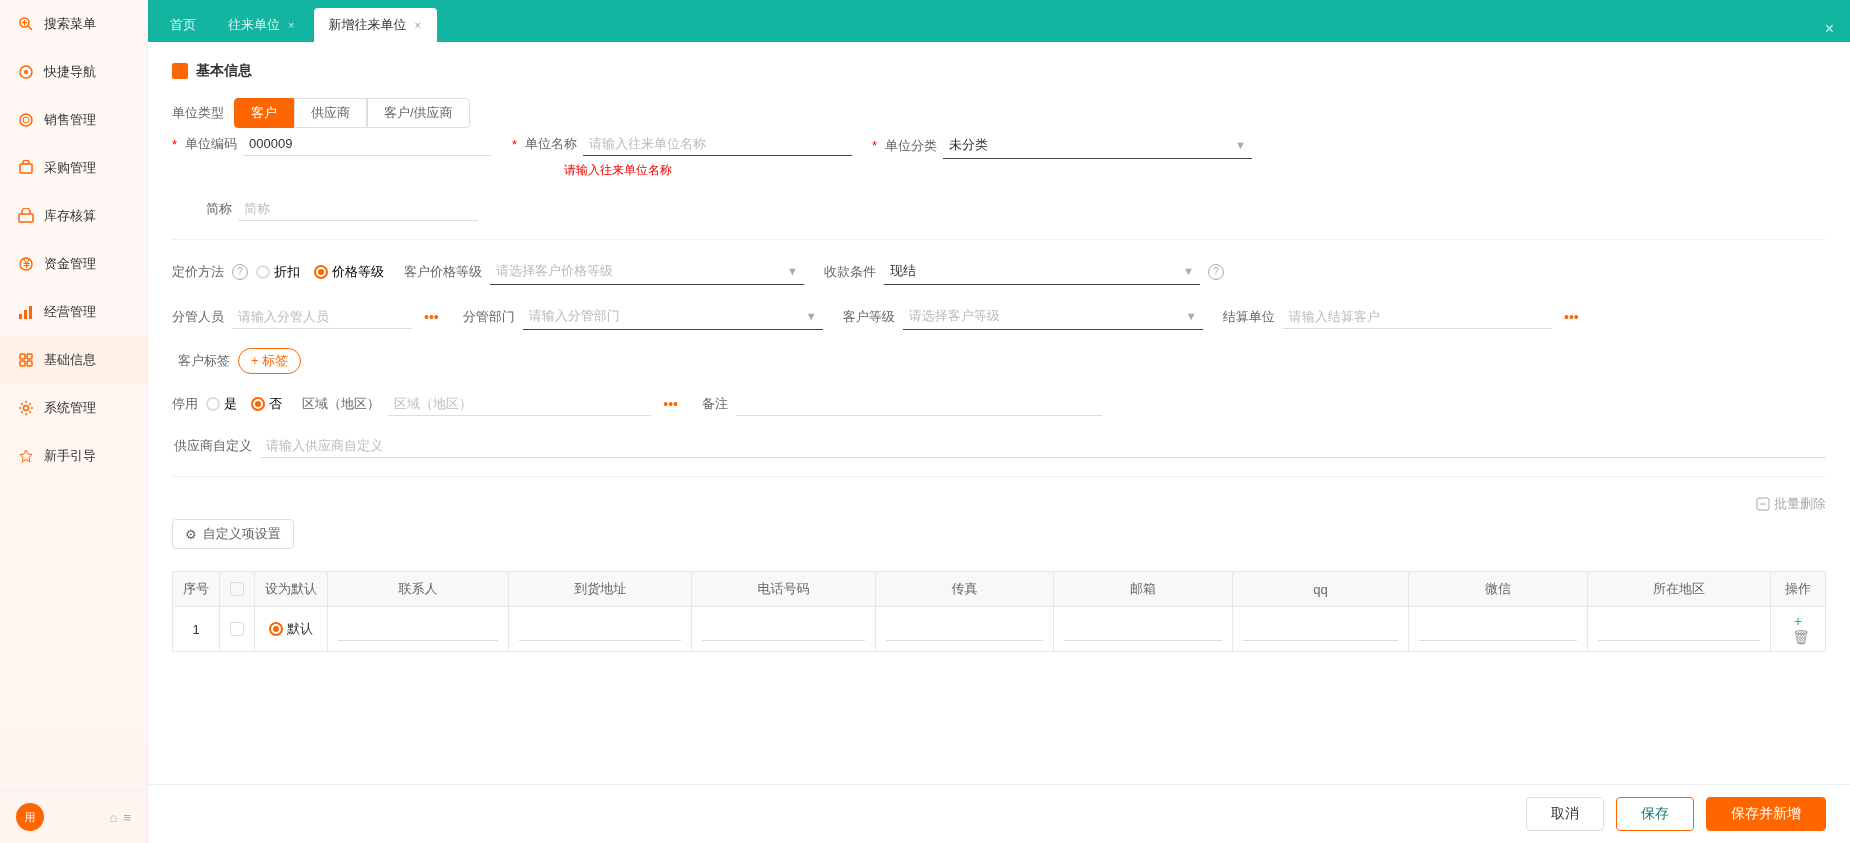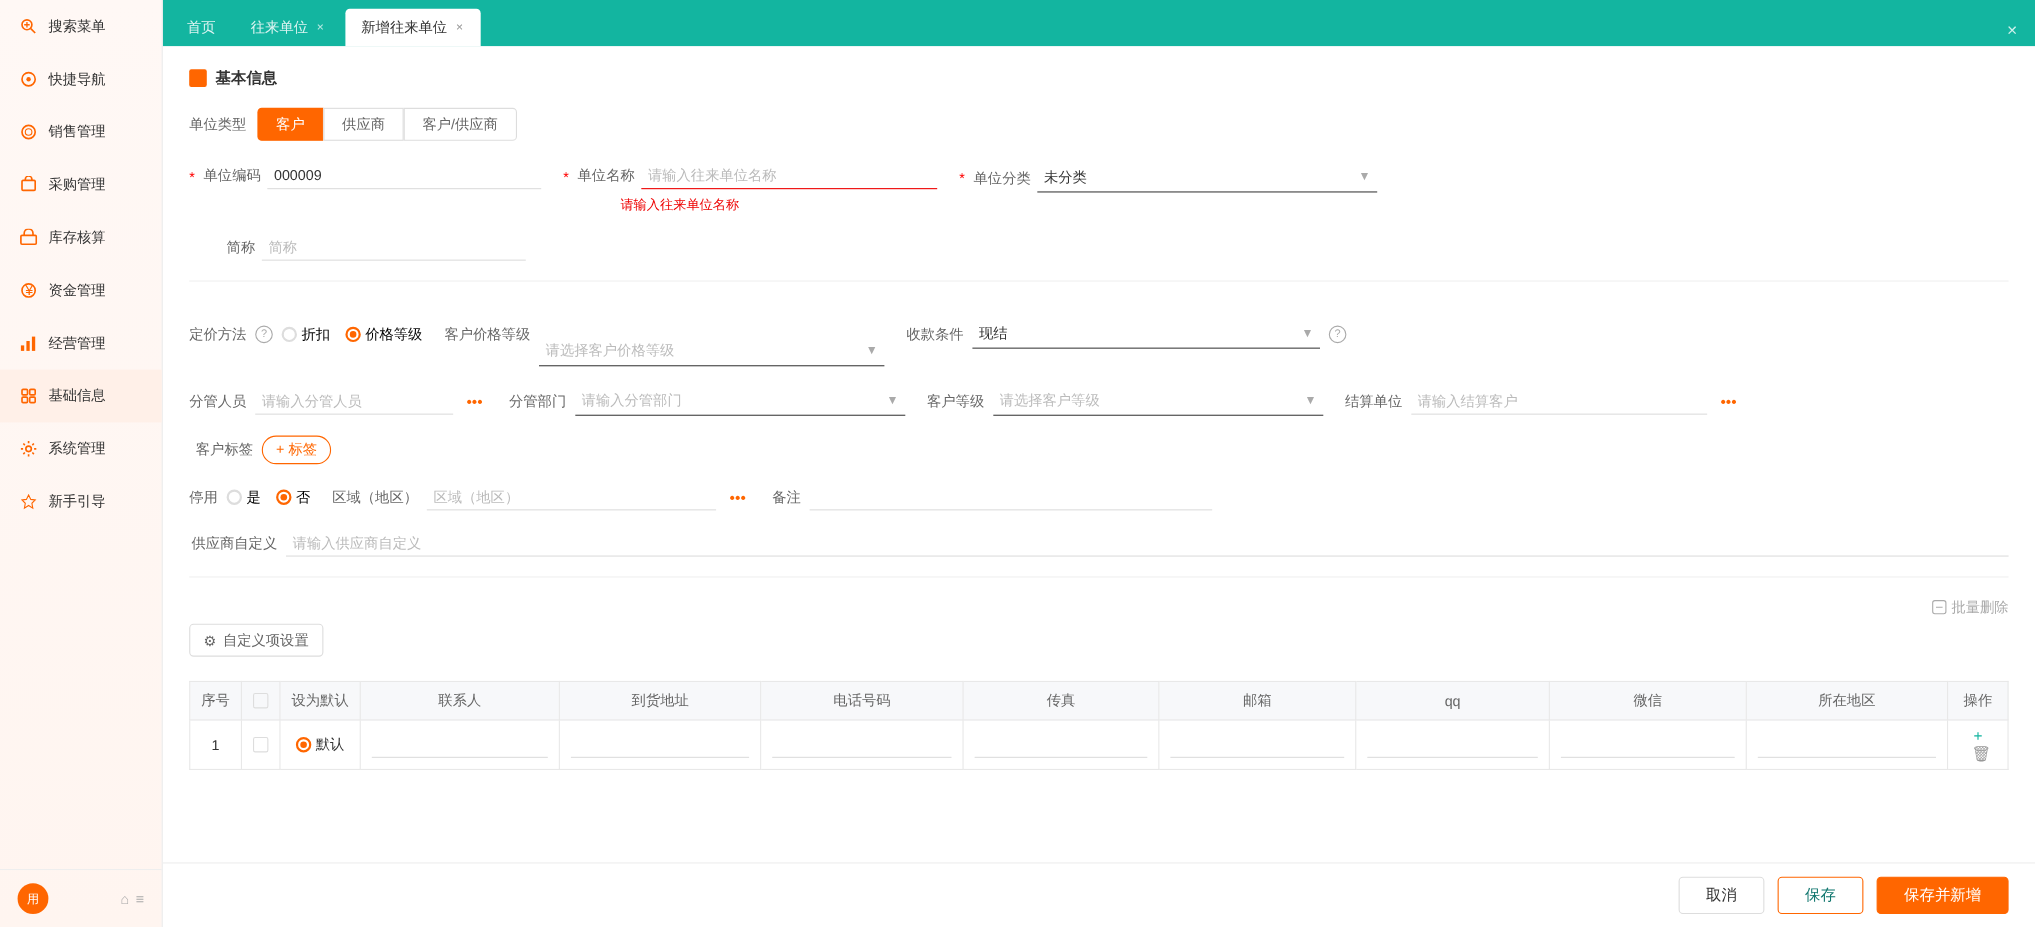--- a/index.html
+++ b/index.html
@@ -457,21 +457,21 @@
   </div>
 
   <div style="flex:1;display:flex;flex-direction:column;overflow:hidden;">
     <div class="content">
 
       <div class="section-header">
         <span class="section-icon"></span>
         <span class="section-title">基本信息</span>
       </div>
 
-      <div class="form-row" style="align-items:center;margin-bottom:20px;">
+      <div class="form-row" style="align-items:center;margin-bottom:4px;">
         <div class="field-item" style="gap:10px;min-width:160px;">
           <span class="form-label">单位类型</span>
           <div class="unit-type-group">
             <button class="unit-type-btn active">客户</button>
             <button class="unit-type-btn">供应商</button>
             <button class="unit-type-btn">客户/供应商</button>
           </div>
         </div>
       </div>
 
@@ -522,21 +522,21 @@
             <div class="radio-item">
               <div class="radio-circle active">
                 <div class="radio-dot"></div>
               </div>
               <span>价格等级</span>
             </div>
           </div>
         </div>
         <div class="field-item grow" style="max-width:400px;gap:8px;">
           <span class="form-label">客户价格等级</span>
-          <div class="form-select" style="width:200px;margin-top:32px;">
+          <div class="form-select" style="width:200px;">
             <span class="form-select-text">请选择客户价格等级</span>
             <span class="chevron-down">▼</span>
           </div>
         </div>
         <div class="field-item grow" style="max-width:400px;gap:8px;">
           <span class="form-label">收款条件</span>
           <div class="form-select" style="width:140px;">
             <span class="form-select-text has-value">现结</span>
             <span class="chevron-down">▼</span>
           </div>

